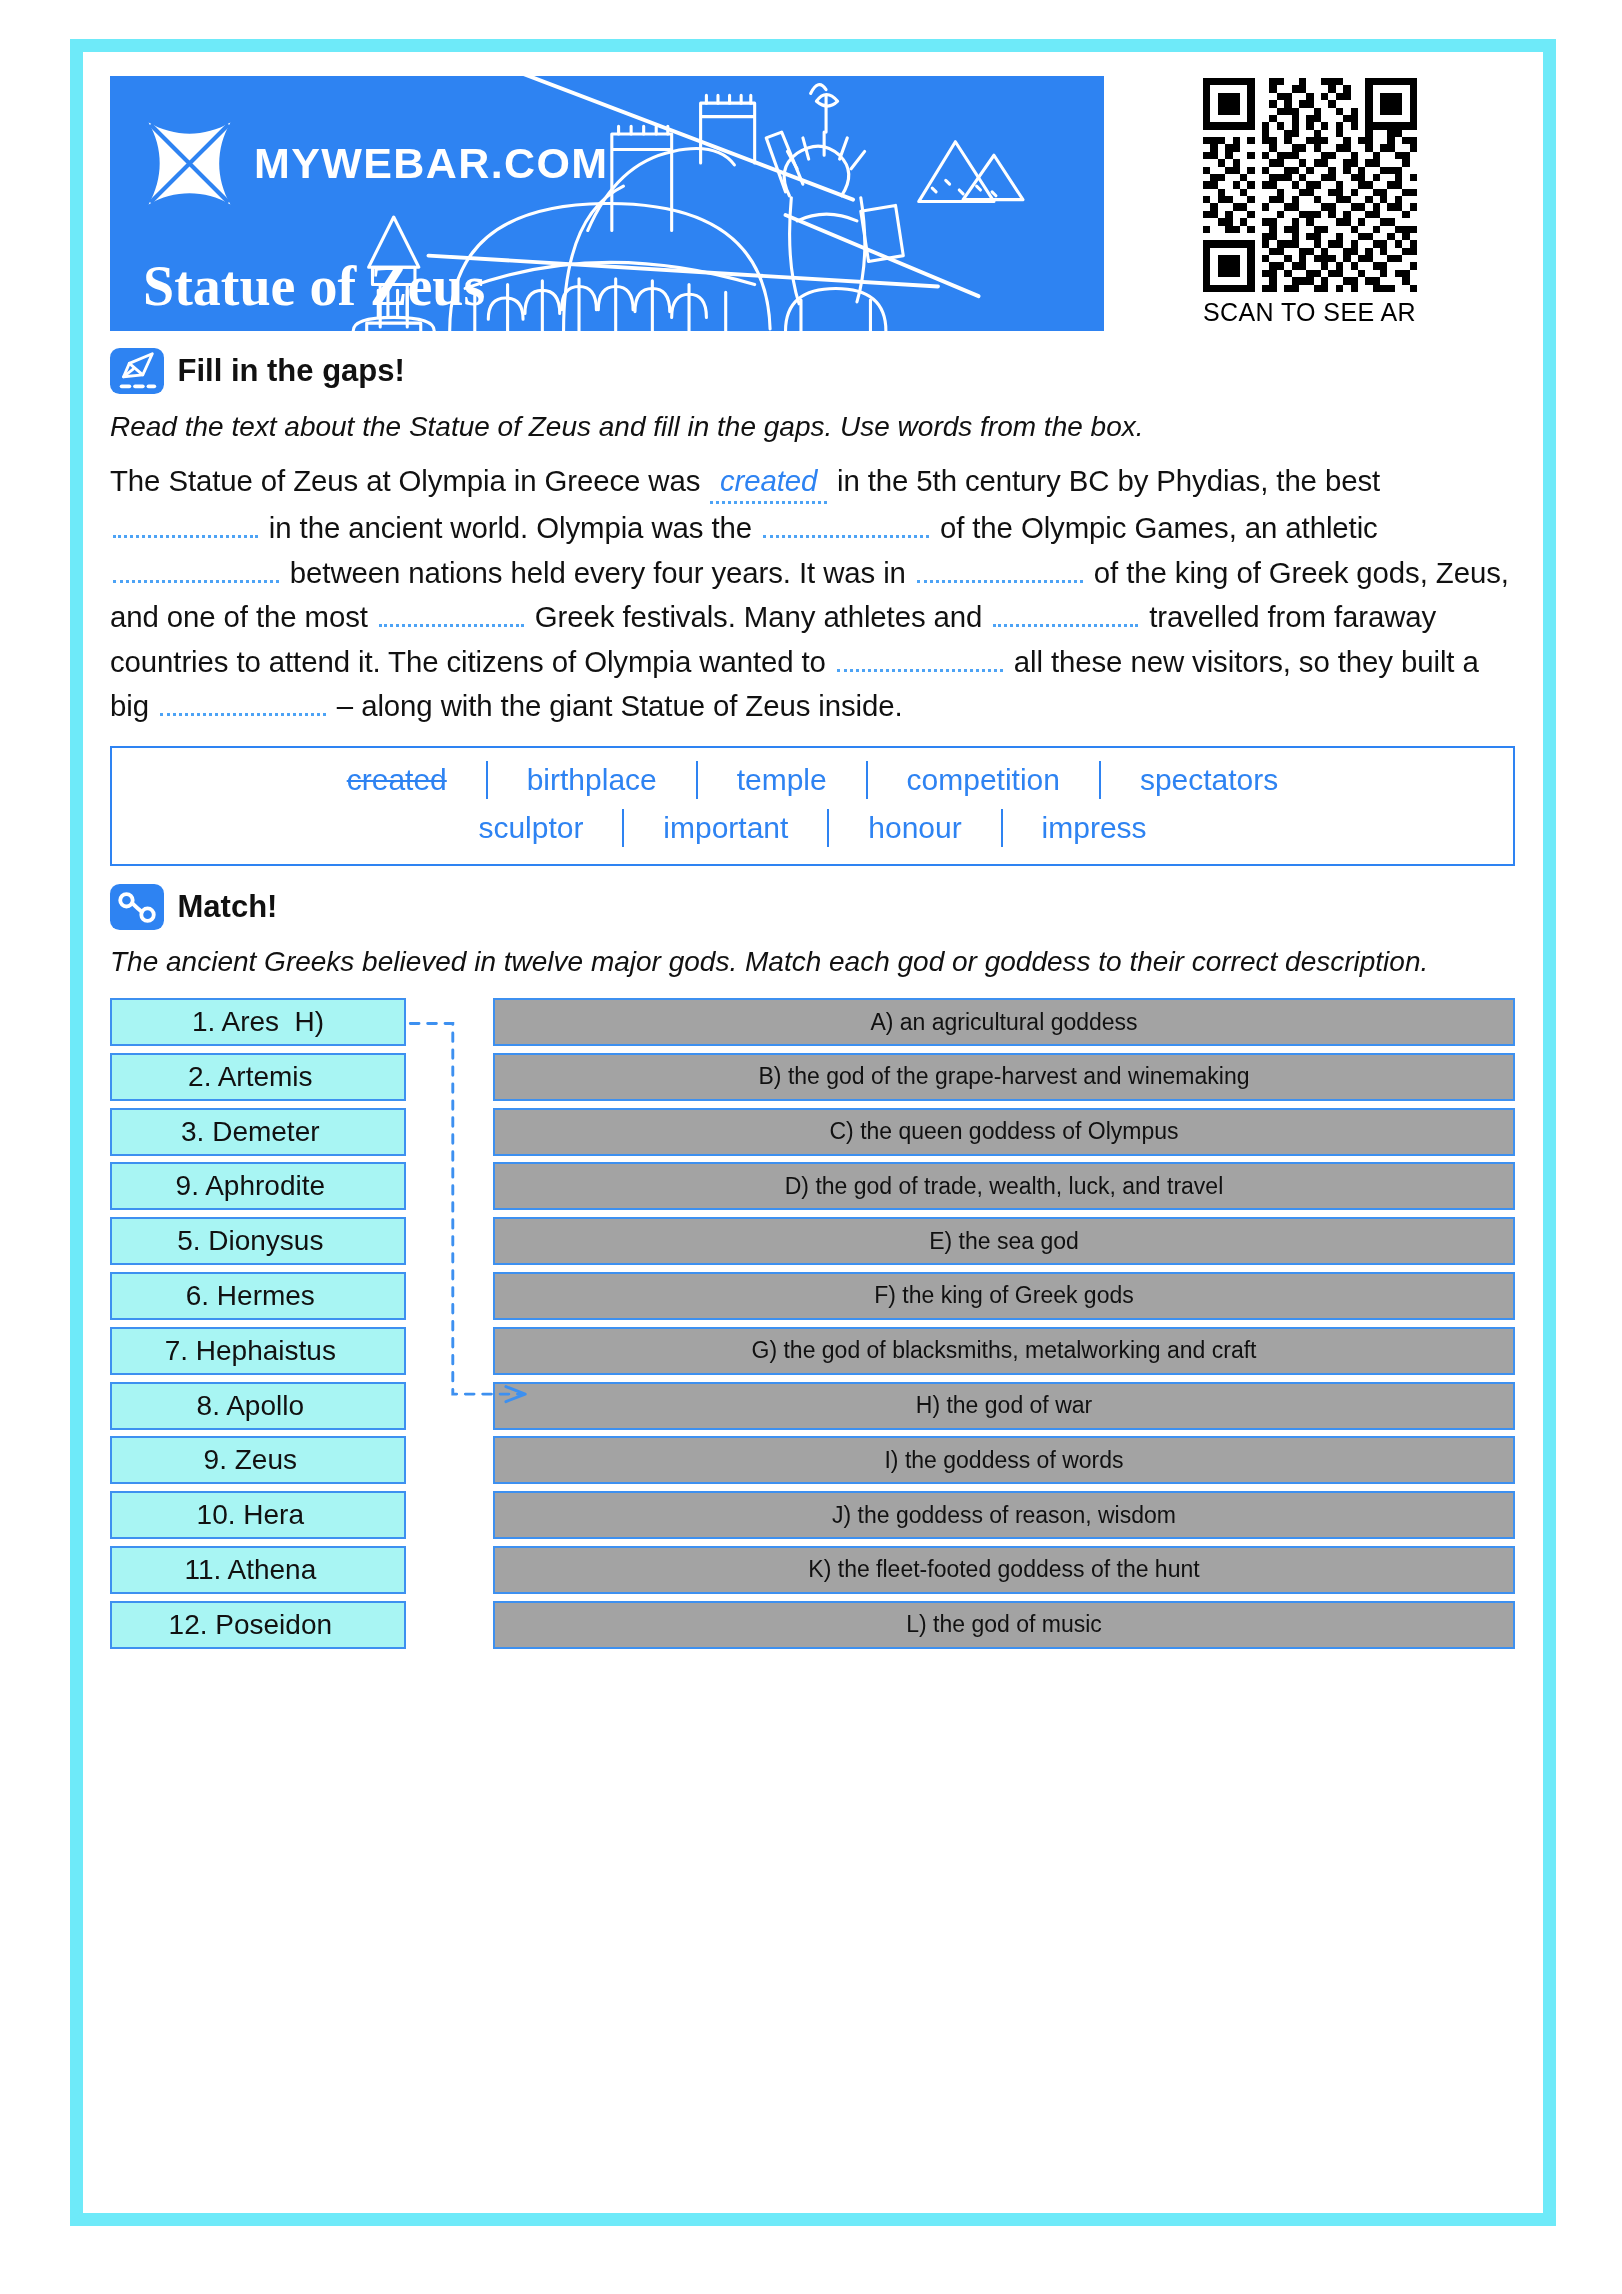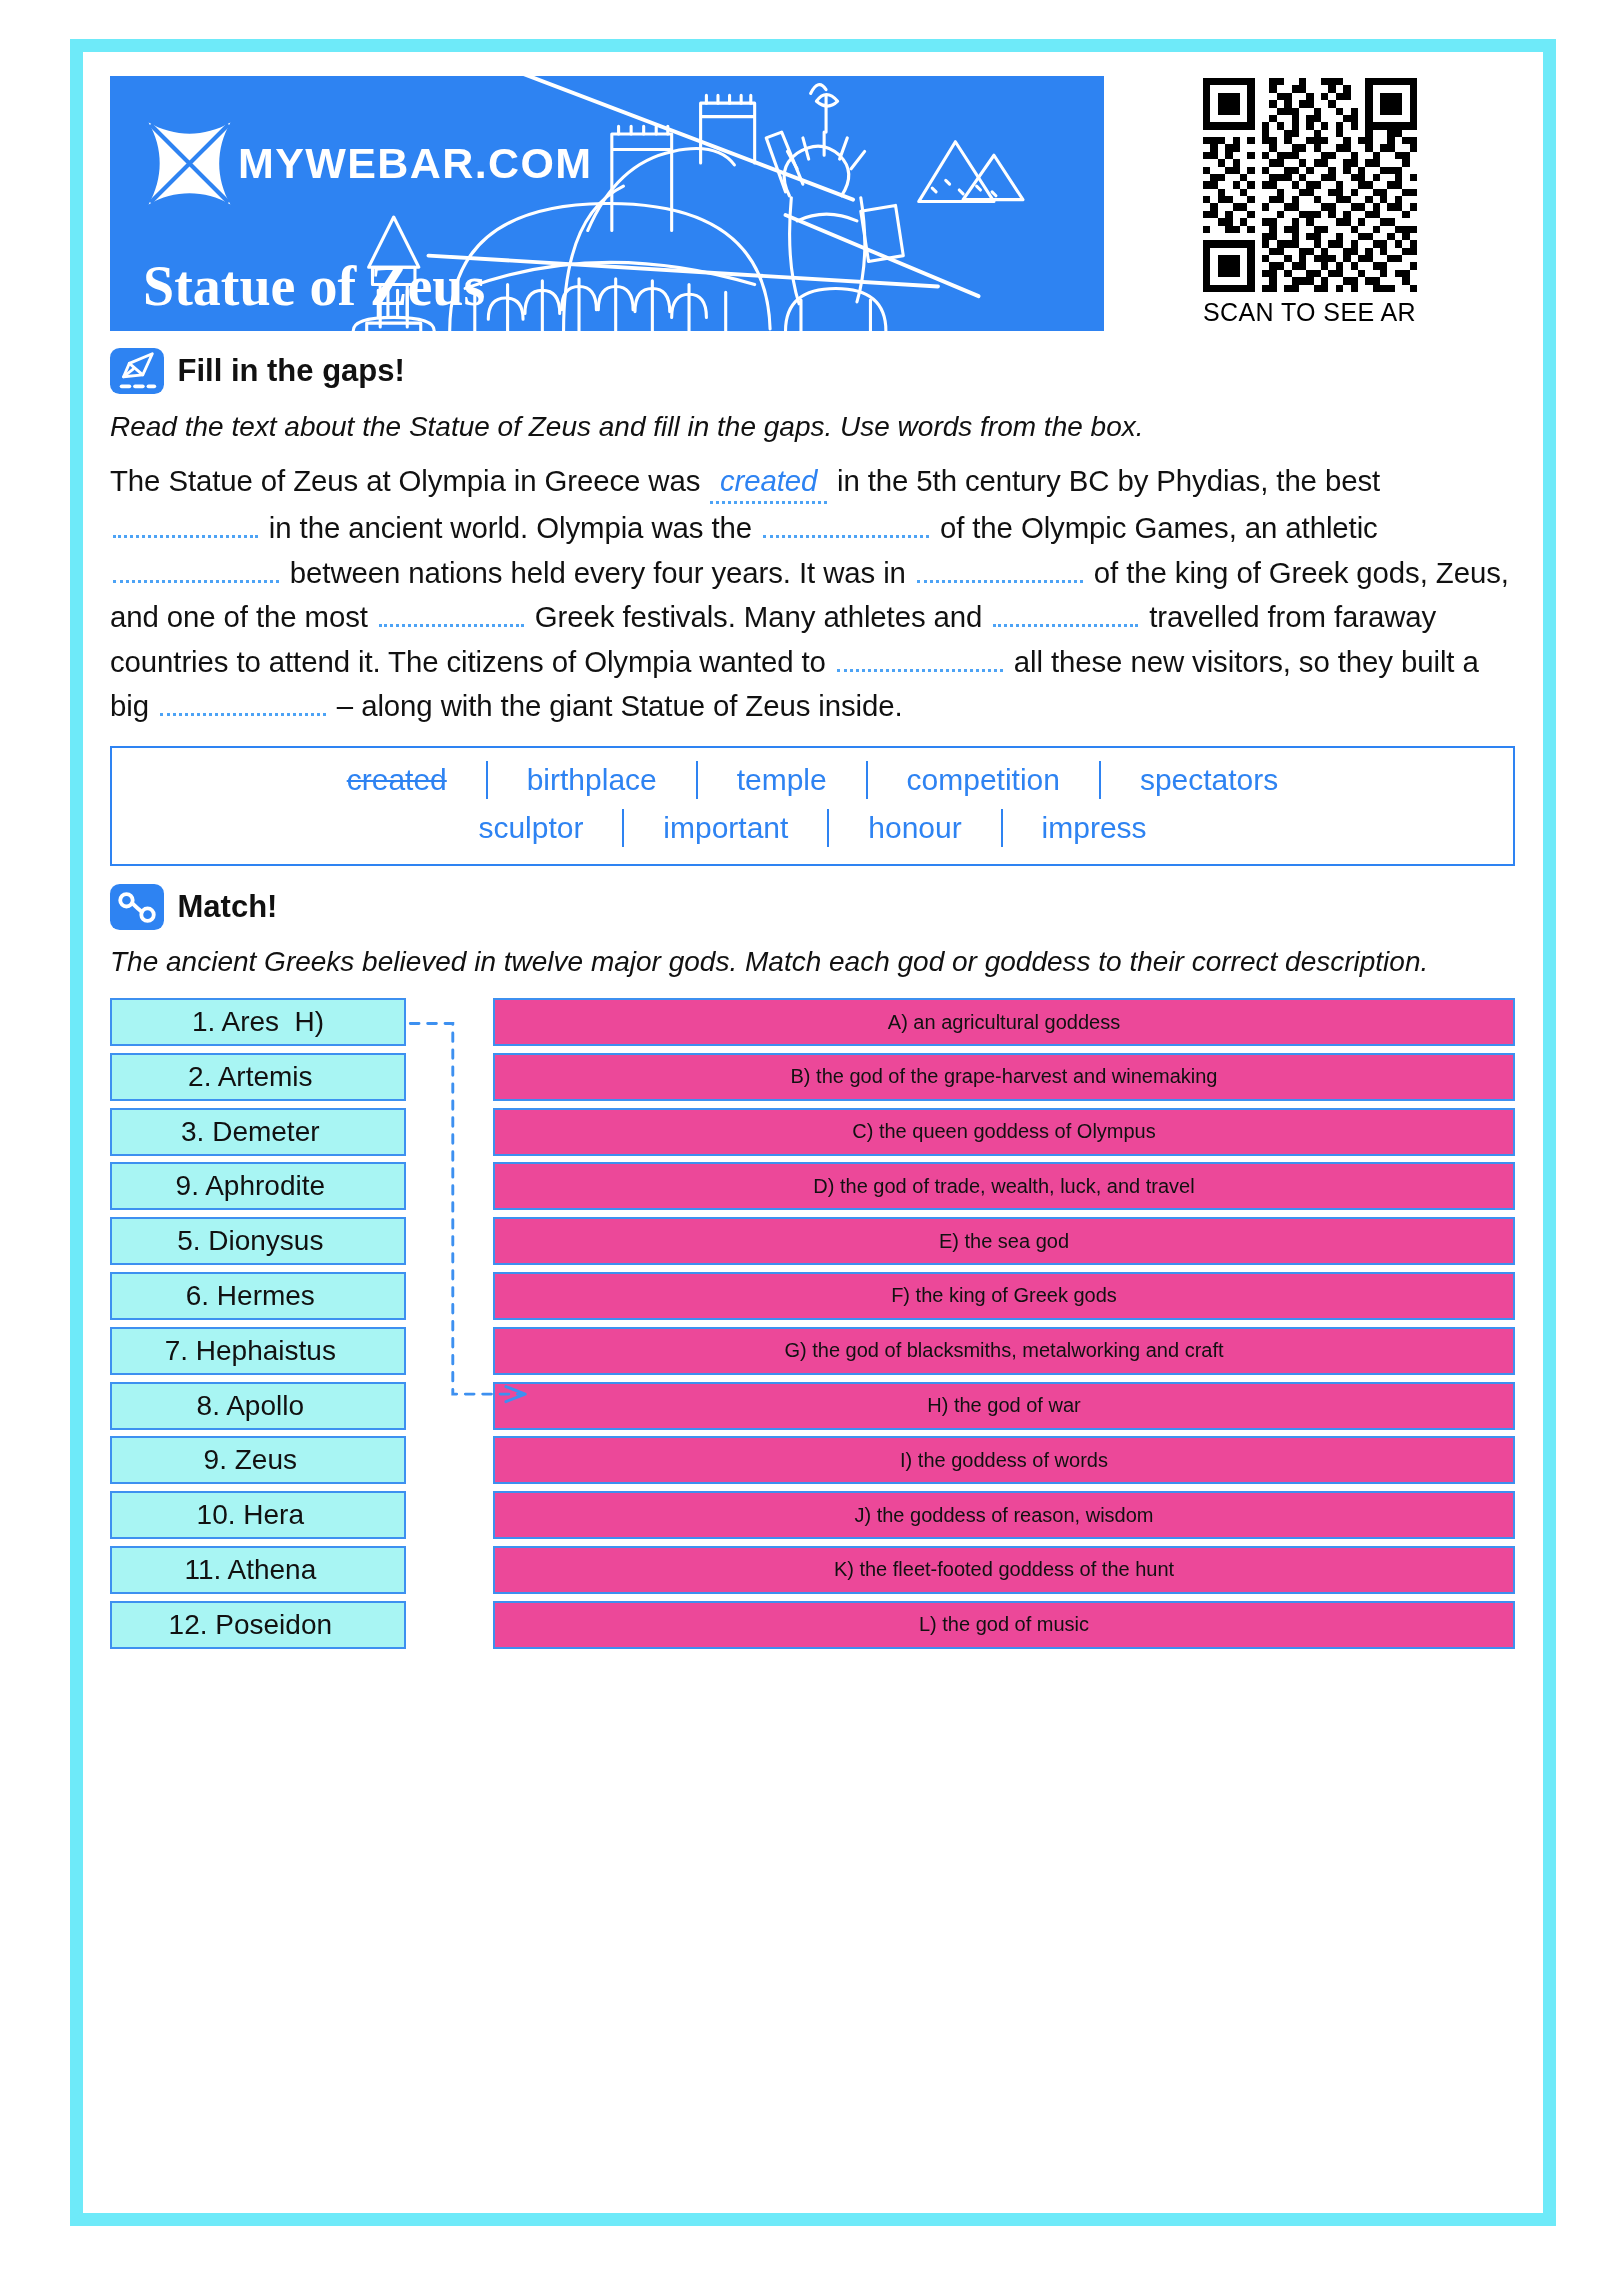--- a/index.html
+++ b/index.html
@@ -53,21 +53,21 @@
     position: absolute;
     left: 0; top: 0;
     width: 994px; height: 255px;
   }
   .brand {
     position: absolute;
     left: 33px;
     top: 41px;
     display: flex;
     align-items: center;
-    gap: 2px;
+    gap: 18px;
     z-index: 3;
   }
   .brand-mark { width: 93px; height: 93px; flex: 0 0 auto; }
   .brand-name {
     color: #ffffff;
     font-size: 43px;
     font-weight: bold;
     letter-spacing: 1.4px;
     white-space: nowrap;
   }
@@ -224,23 +224,23 @@
     display: flex;
     align-items: center;
     justify-content: center;
     font-size: 28px;
     font-weight: normal;
     color: #111111;
     white-space: nowrap;
   }
   .cell.left { background: #A8F5F3; }
   .cell.right {
-    background: #ec4899;
+    background: #a3a3a3;
     font-weight: normal;
-    font-size: 20px;
+    font-size: 23px;
   }
   .cell .answer {
     margin-left: 15.4px;
   }
   .connector {
     position: absolute;
     left: 0; top: 0;
     width: 100%;
     height: 100%;
     pointer-events: none;

